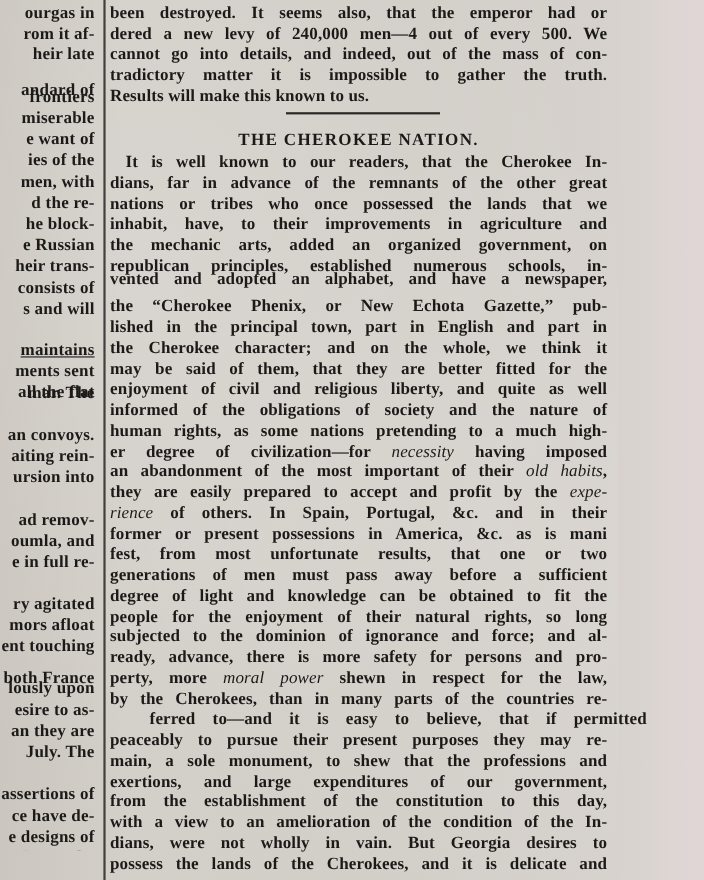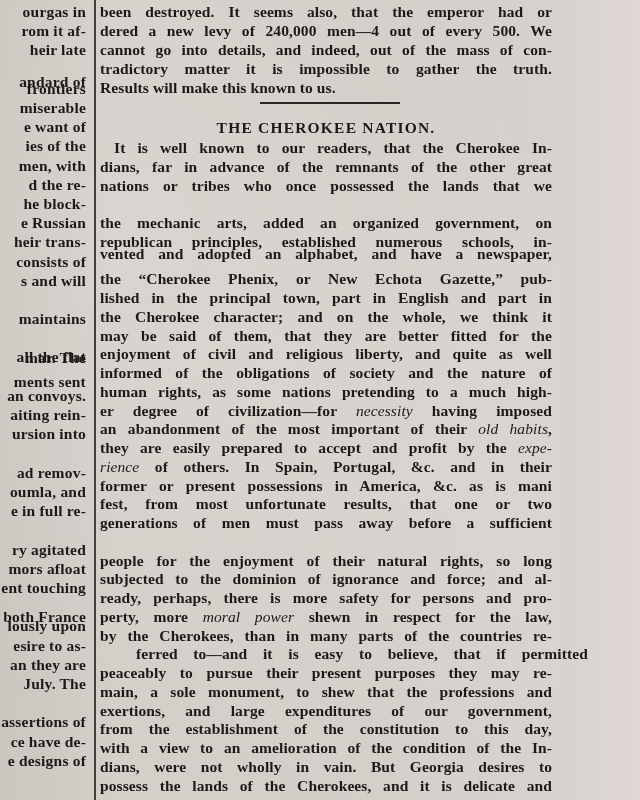--- a/index.html
+++ b/index.html
@@ -117,22 +117,22 @@
       <div class="line" style="top: 100px; margin-left: 44px;">miserable</div>
       <div class="line" style="top: 119.2px;">e want of</div>
       <div class="line" style="top: 138.4px;">ies of the</div>
       <div class="line" style="top: 157.6px;">men, with</div>
       <div class="line" style="top: 176.8px;">d the re-</div>
       <div class="line" style="top: 196px;">he block-</div>
       <div class="line" style="top: 215.2px;">e Russian</div>
       <div class="line" style="top: 234.4px;">heir trans-</div>
       <div class="line" style="top: 253.6px;">consists of</div>
       <div class="line" style="top: 272.8px;">s and will</div>
-      <div class="line" style="top: 311.2px;">maintains</div>
-      <div class="line" style="top: 330.4px; margin-top: 44px;">ments sent</div>
+      <div class="line" style="top: 311.2px; text-decoration: underline;">maintains</div>
+      <div class="line" style="top: 330.4px;">ments sent</div>
       <div class="line" style="top: 349.6px;">mar. The</div>
       <div class="line" style="top: 349px;">all the flat</div>
       <div class="line" style="top: 388px;">an convoys.</div>
       <div class="line" style="top: 407.2px;">aiting rein-</div>
       <div class="line" style="top: 426.4px;">ursion into</div>
       <div class="line" style="top: 464.8px;">ad remov-</div>
       <div class="line" style="top: 484px;">oumla, and</div>
       <div class="line" style="top: 503.2px;">e in full re-</div>
       <div class="line" style="top: 541.6px;">ry agitated</div>
       <div class="line" style="top: 560.8px;">mors afloat</div>
@@ -151,40 +151,42 @@
 
   <div class="col-center" id="col-center" style="height:784px;">
   <div class="line" style="top: 4px;">been destroyed.  It seems also, that the emperor had or</div>
       <div class="line" style="top: 23px;">dered a new levy of 240,000 men—4 out of every 500.  We</div>
       <div class="line" style="top: 42px;">cannot go into details, and indeed, out of the mass of con-</div>
       <div class="line" style="top: 61px;">tradictory matter it is impossible to gather the truth.</div>
       <div class="line last" style="top: 80px;">Results will make this known to us.</div>
       <div class="line indent" style="top: 140px;">It is well known to our readers, that the Cherokee In-</div>
       <div class="line" style="top: 158.75px;">dians, far in advance of the remnants of the other great</div>
       <div class="line" style="top: 177.5px;">nations or tribes who once possessed the lands that we</div>
+      <div class="line" style="top: 196.25px;">inhabit, have, to their improvements in agriculture and</div>
       <div class="line" style="top: 215px;">the mechanic arts, added an organized government, on</div>
       <div class="line" style="top: 233.75px;">republican principles, established numerous schools, in-</div>
       <div class="line" style="top: 246px;">vented and adopted an alphabet, and have a newspaper,</div>
       <div class="line" style="top: 271.25px;">the “Cherokee Phenix, or New Echota Gazette,” pub-</div>
       <div class="line" style="top: 290px;">lished in the principal town, part in English and part in</div>
       <div class="line" style="top: 308.75px;">the Cherokee character; and on the whole, we think it</div>
       <div class="line" style="top: 327.5px;">may be said of them, that they are better fitted for the</div>
       <div class="line" style="top: 346.25px;">enjoyment of civil and religious liberty, and quite as well</div>
       <div class="line" style="top: 365px;">informed of the obligations of society and the nature of</div>
       <div class="line" style="top: 402.5px;">er degree of civilization—for <span class="ital">necessity</span> having imposed</div>
       <div class="line" style="top: 383.75px;">human rights, as some nations pretending to a much high-</div>
       <div class="line" style="top: 421.25px;">an abandonment of the most important of their <span class="ital">old habits</span>,</div>
       <div class="line" style="top: 440px;">they are easily prepared to accept and profit by the <span class="ital">expe-</span></div>
       <div class="line" style="top: 458.75px;"><span class="ital">rience</span> of others.  In Spain, Portugal, &amp;c. and in their</div>
       <div class="line" style="top: 477.5px;">former or present possessions in America, &amp;c. as is mani</div>
       <div class="line" style="top: 496.25px;">fest, from most unfortunate results, that one or two</div>
       <div class="line" style="top: 515px;">generations of men must pass away before a sufficient</div>
+      <div class="line" style="top: 533.75px;">degree of light and knowledge can be obtained to fit the</div>
       <div class="line" style="top: 552.5px;">people for the enjoyment of their natural rights, so long</div>
       <div class="line" style="top: 571.25px;">subjected to the dominion of ignorance and force; and al-</div>
-      <div class="line" style="top: 590px;">ready, perhaps, there is more safety for persons and pro-</div>
+      <div class="line" style="top: 590px;">ready, advance, there is more safety for persons and pro-</div>
       <div class="line" style="top: 608.75px;">perty, more <span class="ital">moral power</span> shewn in respect for the law,</div>
       <div class="line" style="top: 627.5px;">by the Cherokees, than in many parts of the countries re-</div>
       <div class="line" style="top: 646.25px; margin-left: 36px;">ferred to—and it is easy to believe, that if permitted</div>
       <div class="line" style="top: 665px;">peaceably to pursue their present purposes they may re-</div>
       <div class="line" style="top: 683.75px;">main, a sole monument, to shew that the professions and</div>
       <div class="line" style="top: 702.5px;">exertions, and large expenditures of our government,</div>
       <div class="line" style="top: 721.25px;">from the establishment of the constitution to this day,</div>
       <div class="line" style="top: 740px;">with a view to an amelioration of the condition of the In-</div>
       <div class="line" style="top: 758.75px;">dians, were not wholly in vain.  But Georgia desires to</div>
       <div class="line" style="top: 777.5px;">possess the lands of the Cherokees, and it is delicate and</div>

